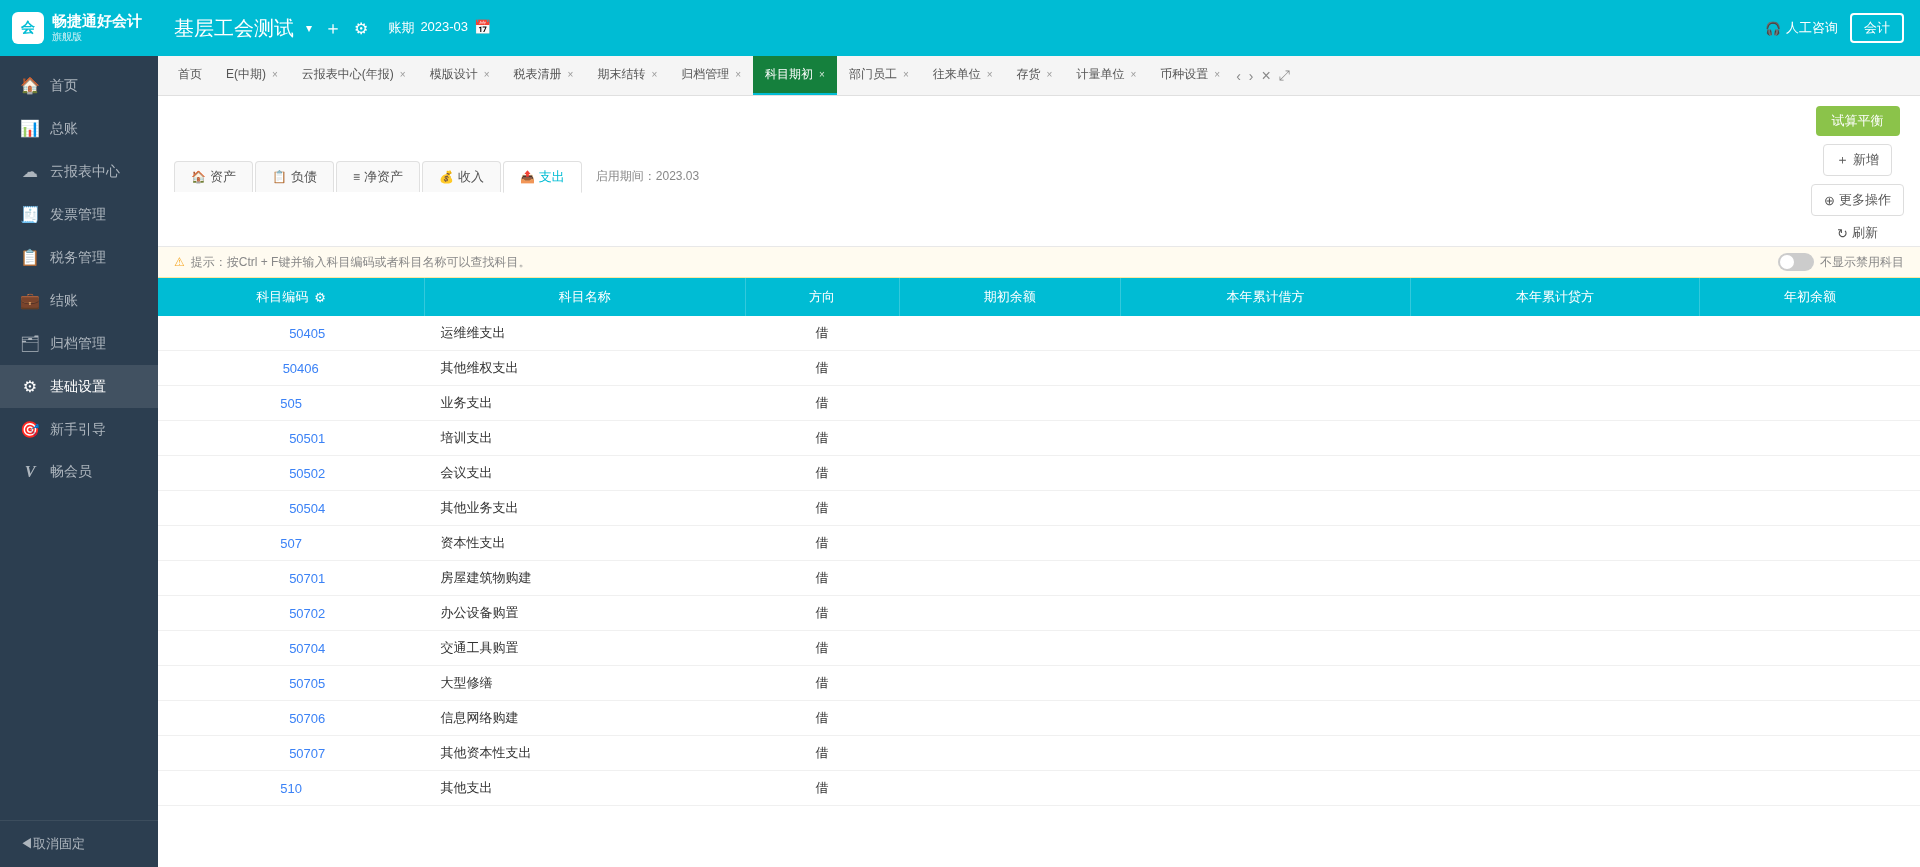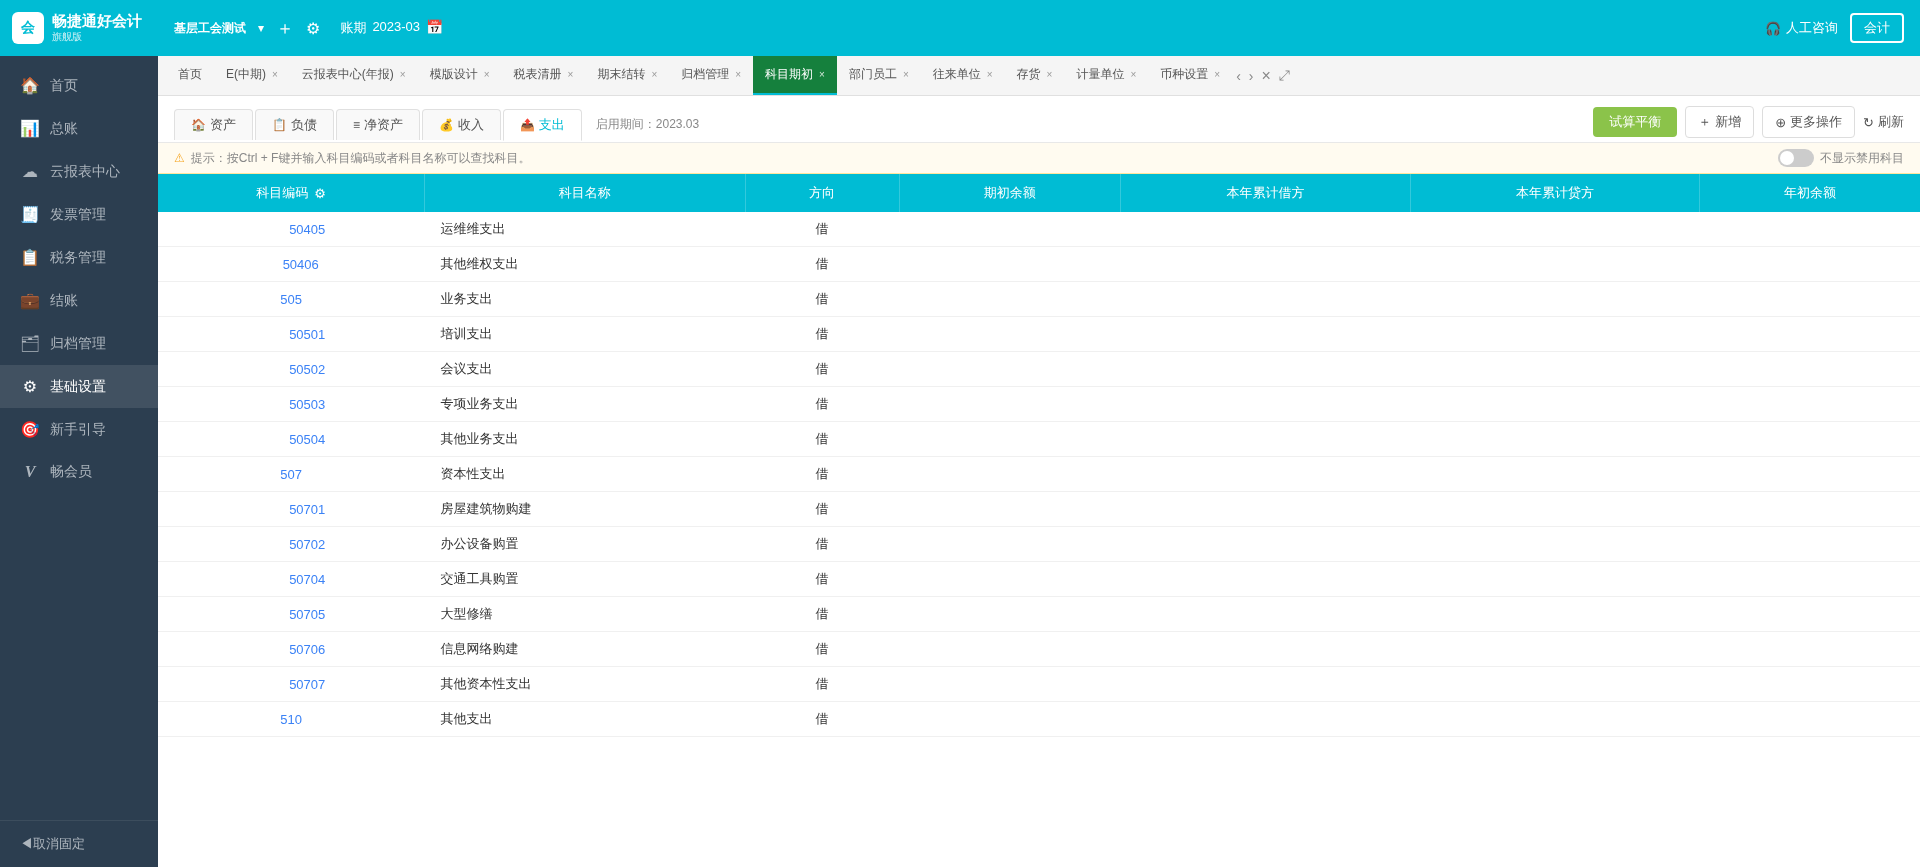--- a/index.html
+++ b/index.html
@@ -55,21 +55,21 @@
     .main { flex: 1; display: flex; flex-direction: column; height: 867px; overflow: hidden; }
 
     
     .top-header {
       background: #00bcd4;
       height: 56px;
       display: flex; align-items: center;
       padding: 0 16px;
       gap: 12px;
     }
-    .project-name { color: white; font-size: 12px; font-weight: 700; }
+    .project-name { color: white; font-size: 20px; font-weight: 400; }
     .header-dropdown { color: white; font-size: 12px; cursor: pointer; }
     .header-add { color: white; font-size: 18px; cursor: pointer; }
     .header-settings { color: white; font-size: 16px; cursor: pointer; }
     .header-period { color: white; font-size: 13px; margin-left: 8px; display: flex; gap: 6px; }
     .header-period-icon { font-size: 14px; }
     .header-right { margin-left: auto; display: flex; align-items: center; gap: 12px; }
     .header-consultation { color: white; font-size: 13px; display: flex; align-items: center; gap: 4px; cursor: pointer; }
     .header-kuaiji-btn {
       border: 2px solid white;
       color: white;
@@ -368,21 +368,21 @@
       <div class="sub-tab">
         <span class="sub-tab-icon">💰</span>
         <span>收入</span>
       </div>
       <div class="sub-tab active">
         <span class="sub-tab-icon">📤</span>
         <span>支出</span>
       </div>
       <span class="period-info">启用期间：2023.03</span>
 
-      <div style="margin-left:auto; display:flex; align-items:center; gap:8px; padding-bottom:4px;">
+      <div style="margin-left:auto; display:flex; align-items:center; gap:8px; padding-bottom:4px;flex-direction:column;">
         <button class="btn-balance">试算平衡</button>
         <button class="btn-add">
           <span>＋</span>
           <span>新增</span>
         </button>
         <button class="btn-more">
           <span>⊕</span>
           <span>更多操作</span>
         </button>
         <button class="btn-refresh">
@@ -459,29 +459,20 @@
             <tr class="indent-1">
       <td class="td-code" style="padding-left:48px;">50502</td>
       <td class="td-name">会议支出</td>
       <td class="td-dir">借</td>
       <td></td>
       <td></td>
       <td></td>
       <td></td>
     </tr>
             <tr class="indent-1">
-      <td class="td-code" style="padding-left:48px;">50503</td>
-      <td class="td-name">专项业务支出</td>
-      <td class="td-dir">借</td>
-      <td></td>
-      <td></td>
-      <td></td>
-      <td></td>
-    </tr>
-            <tr class="indent-1">
       <td class="td-code" style="padding-left:48px;">50504</td>
       <td class="td-name">其他业务支出</td>
       <td class="td-dir">借</td>
       <td></td>
       <td></td>
       <td></td>
       <td></td>
     </tr>
             <tr>
       <td class="td-code" style="padding-left:16px;font-weight:500;">507</td>

